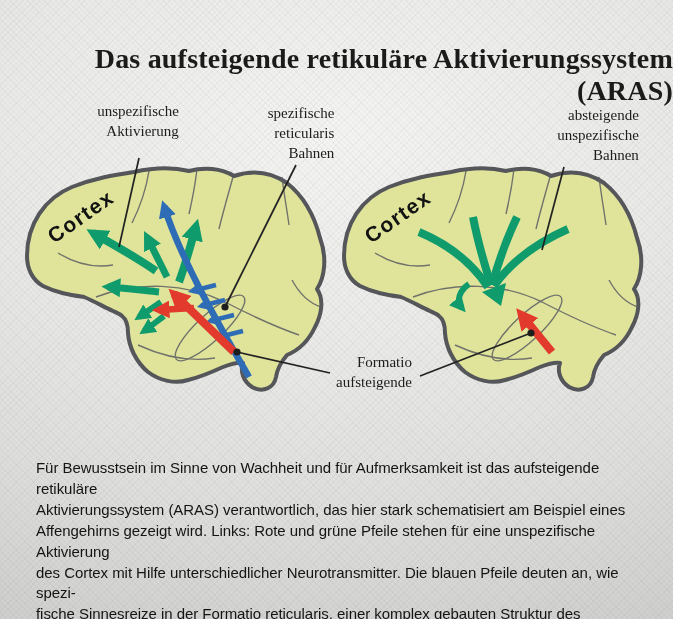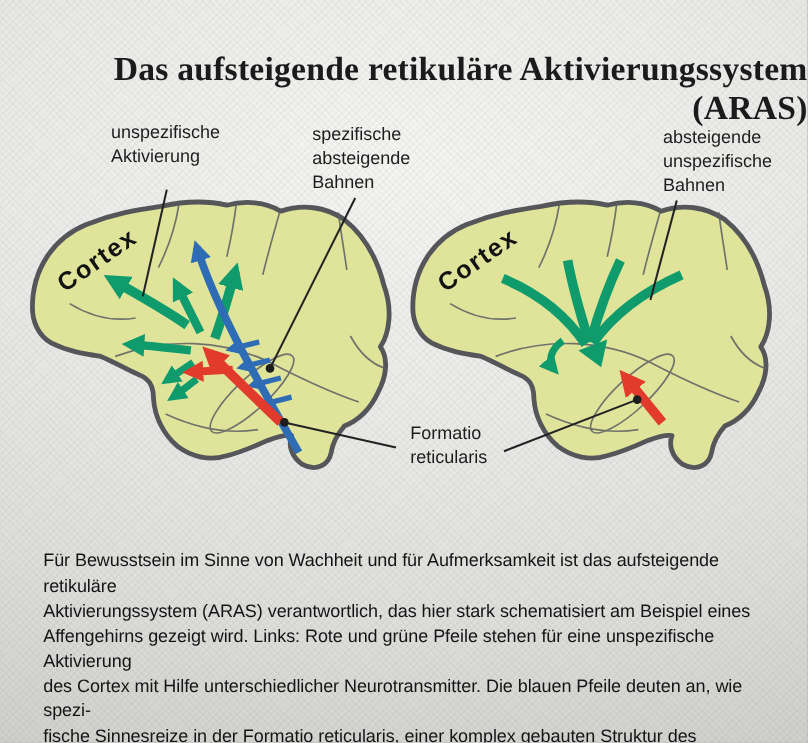--- a/index.html
+++ b/index.html
@@ -10,22 +10,22 @@
       repeating-linear-gradient(45deg, rgba(90,90,90,0.05) 0 1px, rgba(0,0,0,0) 1px 4px),
       repeating-linear-gradient(135deg, rgba(90,90,90,0.05) 0 1px, rgba(0,0,0,0) 1px 4px),
       radial-gradient(120% 85% at 50% 22%, #f4f4f2 0%, #eaeae8 40%, #dededc 72%, #cfcfcd 100%);
   }
   .title{
     position:absolute;left:0;top:24px;width:100%;text-align:right;
     font-family:"Liberation Serif",serif;font-size:28px;font-weight:700;
     color:#1b1b1b;letter-spacing:0.2px;
   }
   .lbl{
-    position:absolute;transform:translateX(-50%);text-align:left;
-    font-size:15px;line-height:20px;color:#1d1d1d;white-space:pre-line;
+    position:absolute;transform:translateX(-50%);text-align:right;
+    font-size:15px;line-height:20px;color:#1d1d1d;white-space:pre-line;font-family:Liberation Serif, serif;
   }
   .caption{
     position:absolute;left:36px;top:443px;width:610px;
     font-size:15px;line-height:20.9px;color:#141414;
     white-space:pre-line;letter-spacing:-0.05px;
   }
   svg.diagram{position:absolute;left:0;top:0;}
   .cortex{
     font-family:"Liberation Sans",sans-serif;font-size:21px;font-weight:700;
     letter-spacing:1.5px;fill:#121212;
@@ -139,27 +139,27 @@
     <g style="fill:#1d1d1e">
       <circle cx="225" cy="307" r="3.6"></circle>
       <circle cx="237" cy="352" r="3.6"></circle>
       <circle cx="531" cy="333" r="3.6"></circle>
     </g>
   </svg>
 
   <div class="lbl" style="left:138px;top:101px">unspezifische
 Aktivierung</div>
   <div class="lbl" style="left:301px;top:103px">spezifische
-absteigende
+reticularis
 Bahnen</div>
   <div class="lbl" style="left:598px;top:105px">absteigende
 unspezifische
 Bahnen</div>
   <div class="lbl" style="left:374px;top:352px">Formatio
-reticularis</div>
+aufsteigende</div>
 
   <p class="caption">Für Bewusstsein im Sinne von Wachheit und für Aufmerksamkeit ist das aufsteigende retikuläre
 Aktivierungssystem (ARAS) verantwortlich, das hier stark schematisiert am Beispiel eines
 Affengehirns gezeigt wird. Links: Rote und grüne Pfeile stehen für eine unspezifische Aktivierung
 des Cortex mit Hilfe unterschiedlicher Neurotransmitter. Die blauen Pfeile deuten an, wie spezi-
 fische Sinnesreize in der Formatio reticularis, einer komplex gebauten Struktur des Thalamus,
 umgeschaltet werden. Rechts: Auch der Cortex sendet Signale in die Formatio reticularis – die
 absteigenden unspezifischen Bahnen. So kann Aufmerksamkeit gezielt gesteuert werden.</p>
 
 </div>

